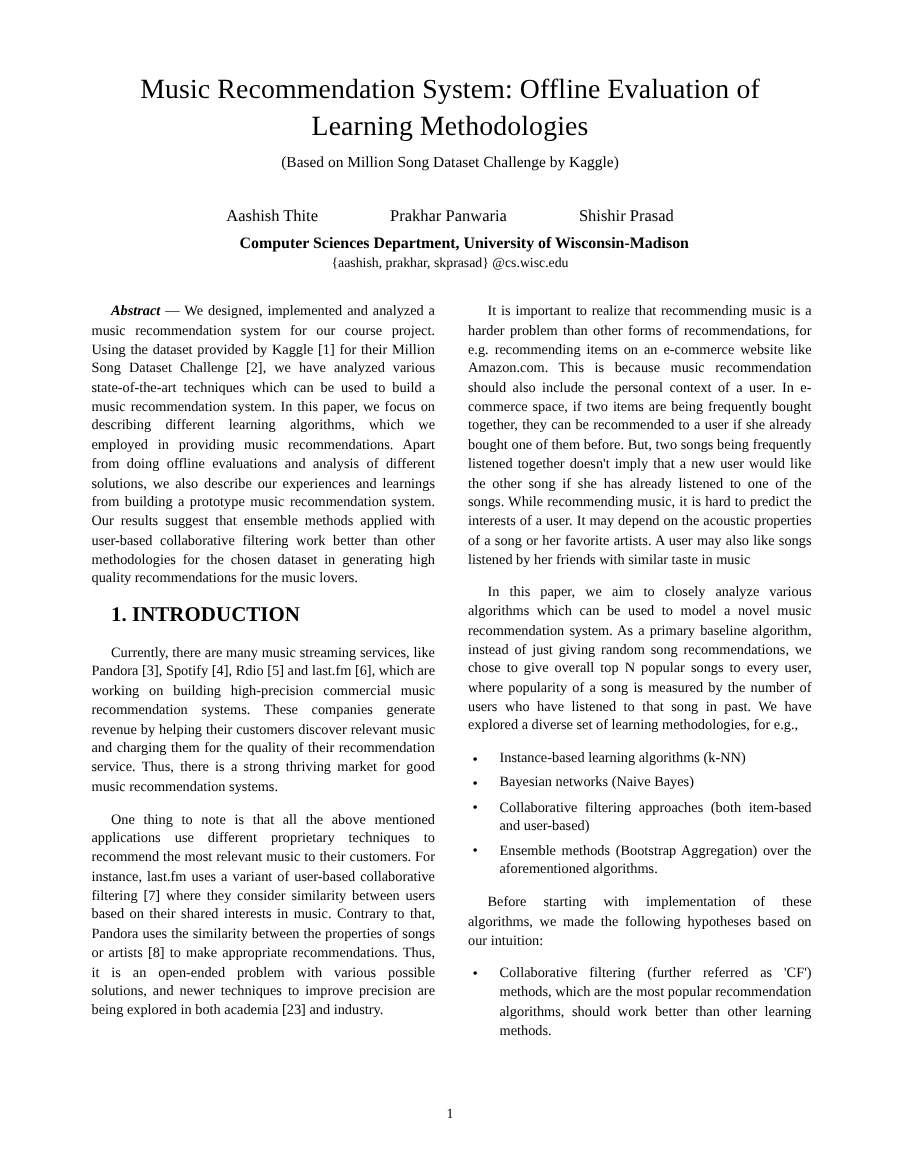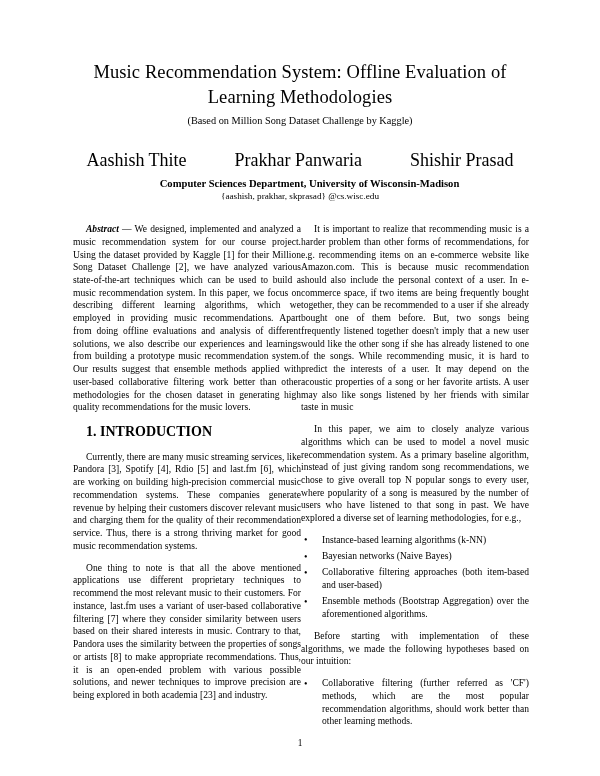--- a/index.html
+++ b/index.html
@@ -14,21 +14,21 @@
     font-family: "Liberation Serif", "DejaVu Serif", serif;
     color: #000000;
     position: relative;
     overflow: hidden;
   }
   .page {
     width: 600px;
     height: 776px;
     position: relative;
     box-sizing: border-box;
-    padding: 16px;
+    padding: 4px;
   }
   
   .title-block {
     padding-top: 44px;
     text-align: center;
   }
   .paper-title {
     font-size: 18.5px;
     line-height: 1.33;
     font-weight: normal;
@@ -41,21 +41,21 @@
     margin: 6px auto 0 auto;
     width: 500px;
     line-height: 1.25;
   }
   
   .authors-row {
     margin-top: 22px;
     display: flex;
     justify-content: center;
     gap: 48px;
-    font-size: 18px;
+    font-size: 11px;
   }
   .author-name { white-space: nowrap; }
   .affiliation {
     margin-top: 7px;
     text-align: center;
     font-size: 10.6px;
     font-weight: bold;
     margin-left: 19px;
   }
   .email-line {

